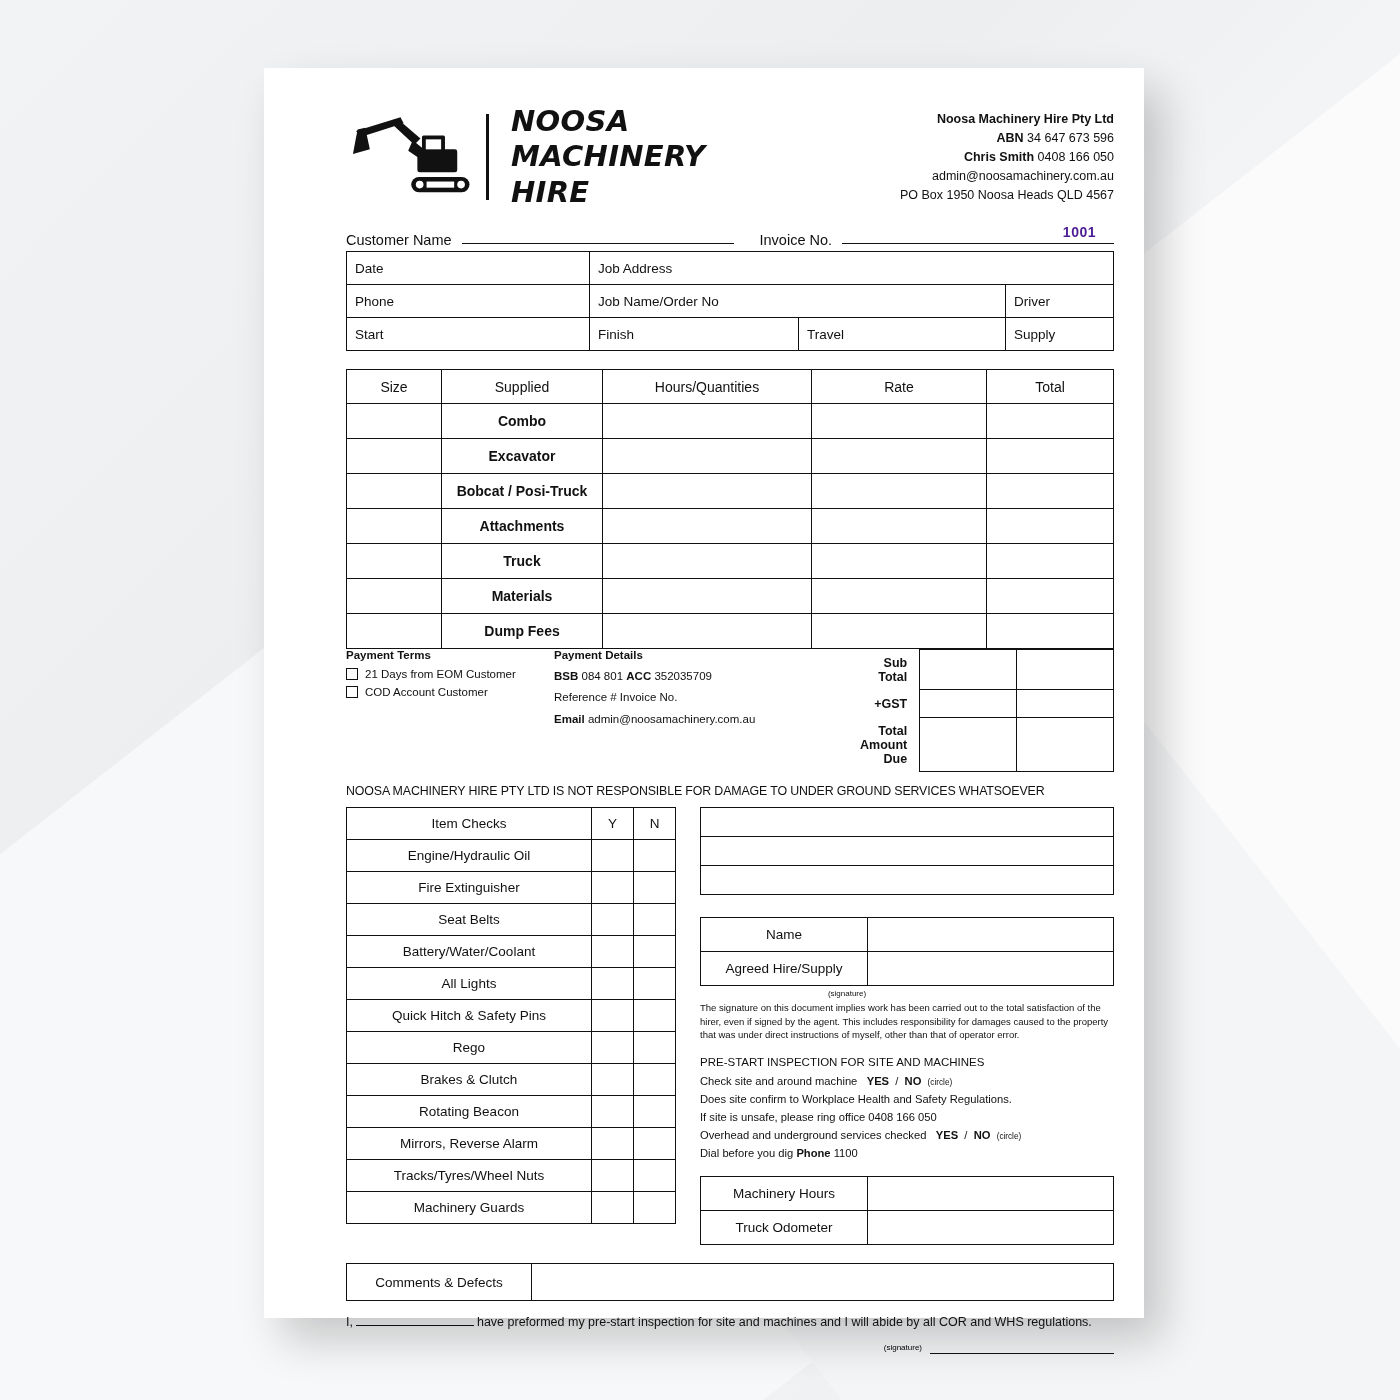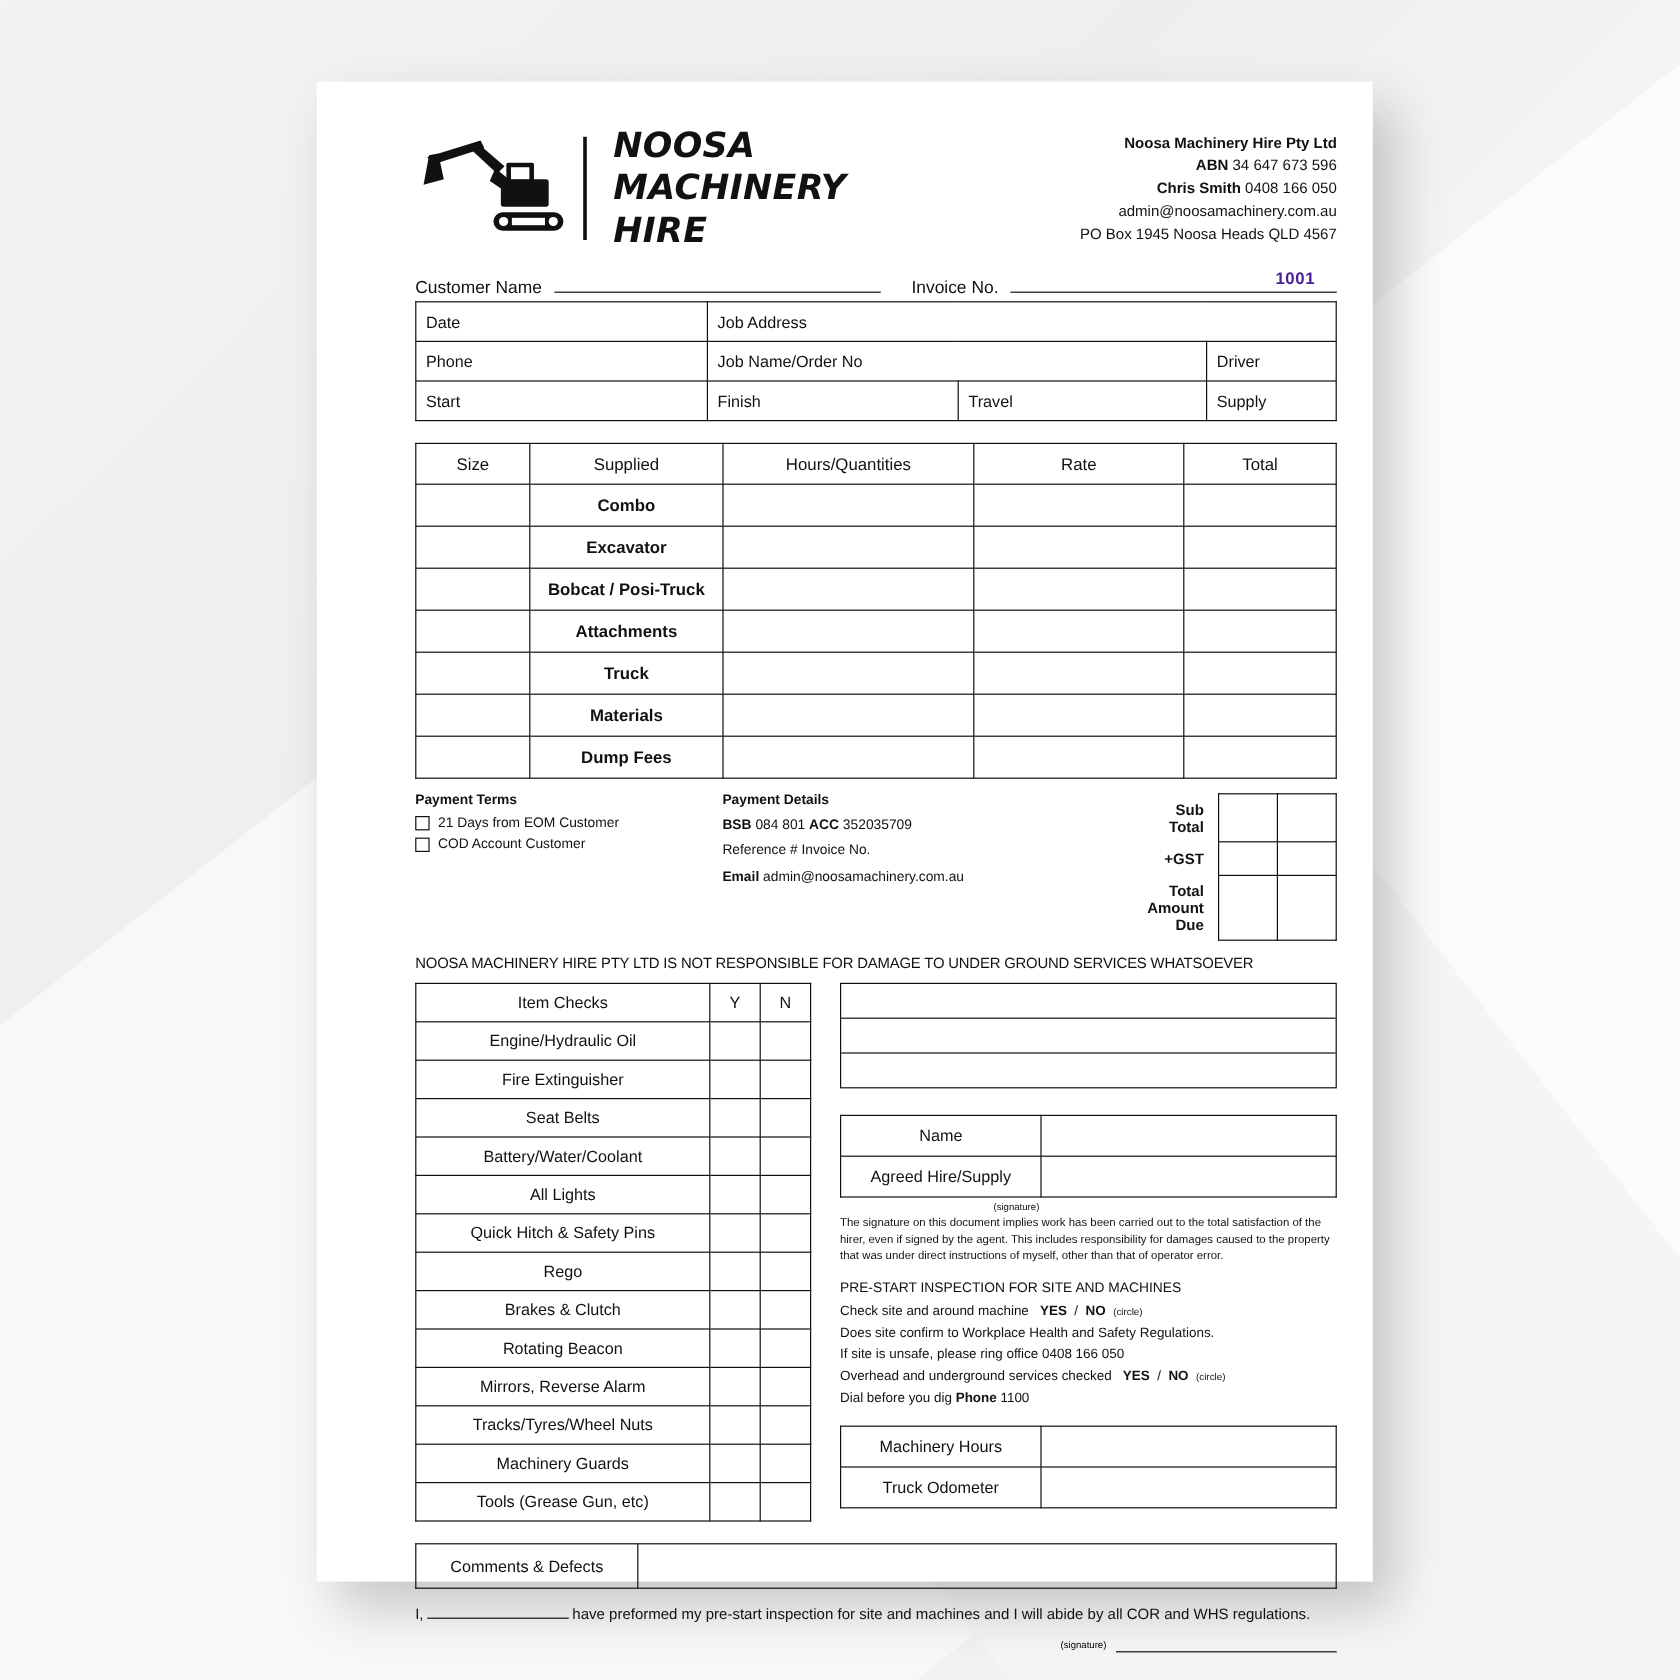--- a/index.html
+++ b/index.html
@@ -158,24 +158,22 @@
   .items-table td { height: 20px; }
   .items-table td.item-name {
     text-align: center;
     font-size: 14px;
     font-weight: bold;
   }
 
   
   .pay-wrap {
     display: flex;
-    margin-top: 12px;
     font-size: 11.5px;
     color: #111;
-    gap: 48px;
   }
   .pay-terms { width: 208px; }
   .pay-details { width: 290px; }
   .pay-heading {
     font-weight: bold;
     font-size: 11.5px;
     margin-bottom: 7px;
   }
   .chk-row {
     display: flex;
@@ -357,21 +355,21 @@
         <div class="bold">Noosa Machinery Hire Pty Ltd</div>
         <div>
           <span class="bold">ABN</span>
           <span>34 647 673 596</span>
         </div>
         <div>
           <span class="bold">Chris Smith</span>
           <span>0408 166 050</span>
         </div>
         <div>admin@noosamachinery.com.au</div>
-        <div>PO Box 1945 Noosa Heads QLD 4567</div>
+        <div>PO Box 1950 Noosa Heads QLD 4567</div>
       </div>
     </div>
 
     <div class="cust-row">
       <span class="cust-label">Customer Name</span>
       <span class="rule"></span>
       <span class="inv-label">Invoice No.</span>
       <span class="rule"></span>
       <span class="inv-no">1001</span>
     </div>
@@ -570,25 +568,20 @@
             <td class="yn"></td>
             <td class="yn"></td>
           </tr>
           <tr>
             <td>Tracks/Tyres/Wheel Nuts</td>
             <td class="yn"></td>
             <td class="yn"></td>
           </tr>
           <tr>
             <td>Machinery Guards</td>
-            <td class="yn"></td>
-            <td class="yn"></td>
-          </tr>
-          <tr>
-            <td>Tools (Grease Gun, etc)</td>
             <td class="yn"></td>
             <td class="yn"></td>
           </tr>
         </tbody>
           </table>
       </div>
 
       <div class="right-col">
         <div class="notes-box">
           <div class="nline"></div>

